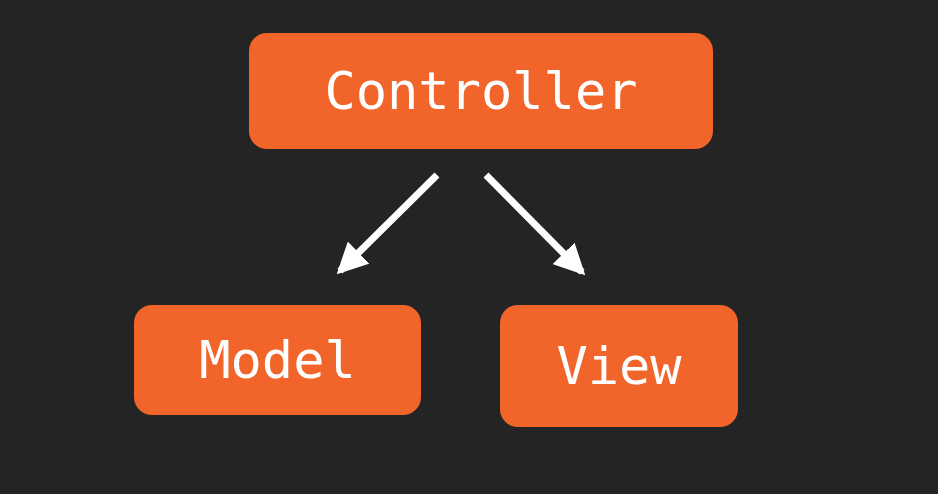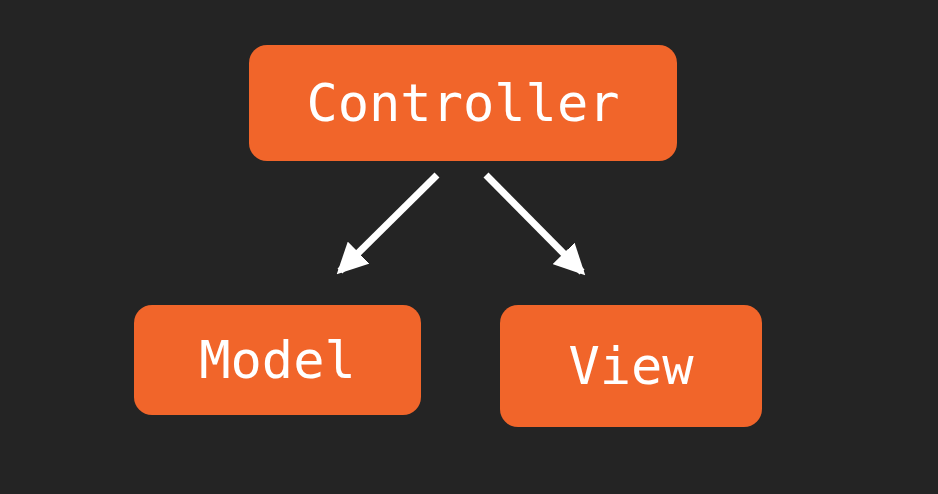--- a/index.html
+++ b/index.html
@@ -30,34 +30,34 @@
     display: flex;
     align-items: center;
     justify-content: center;
     color: #FFFFFF;
     font-size: 52px;
     line-height: 1;
     letter-spacing: 0px;
   }
   .node-controller {
     left: 249px;
-    top: 45px;
-    width: 428px;
+    top: 33px;
+    width: 464px;
     height: 116px;
   }
   .node-model {
     left: 134px;
     top: 305px;
     width: 287px;
     height: 110px;
   }
   .node-view {
     left: 500px;
     top: 305px;
-    width: 262px;
+    width: 238px;
     height: 122px;
   }
 </style>
 </head>
 <body>
 
 <div class="canvas">
 
   <svg class="arrows" viewBox="0 0 938 494" xmlns="http://www.w3.org/2000/svg">
     <defs>

